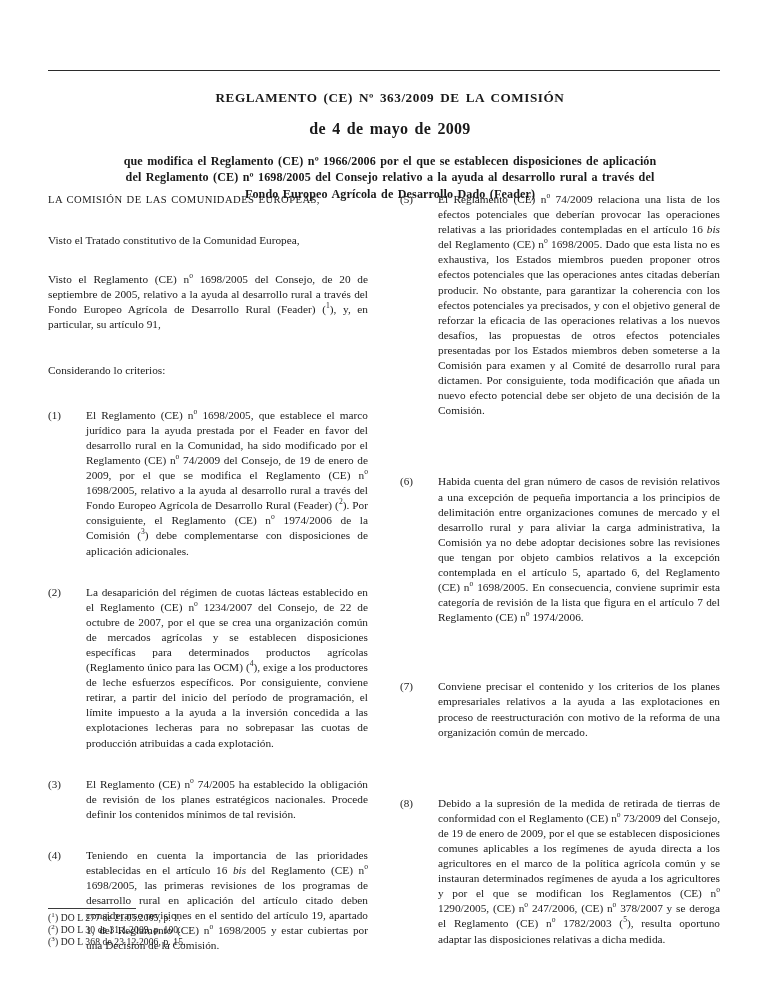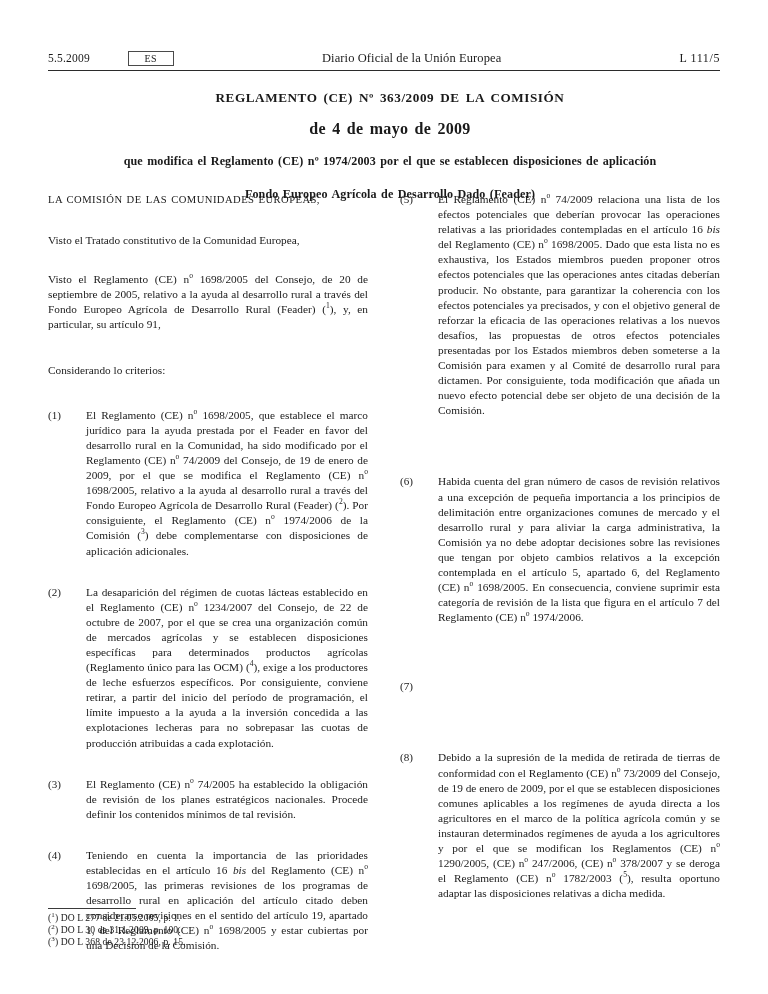--- a/index.html
+++ b/index.html
@@ -183,34 +183,28 @@
     letter-spacing: 0.1px;
     white-space: nowrap;
   }
   .fn-line sup { font-size: 7px; }
 </style>
 </head>
 <body>
 
 <div class="page">
 
-  <div class="masthead">
-    <span class="masthead-date">5.5.2009</span>
-    <span class="lang-box">ES</span>
-    <span class="masthead-title">Diario Oficial de la Unión Europea</span>
-    <span class="masthead-ref">L  111/5</span>
-  </div>
   <div class="masthead-rule"></div>
 
   <div class="title-block">
     <div class="reg-title">REGLAMENTO (CE) Nº 363/2009 DE LA COMISIÓN</div>
     <div class="reg-date">de 4 de mayo de 2009</div>
     <div class="reg-subtitle">
-      <span>que modifica el Reglamento (CE) nº 1974/2003 por el que se establecen disposiciones de aplicación</span><br>
-      <br>
+      <span>que modifica el Reglamento (CE) nº 1966/2006 por el que se establecen disposiciones de aplicación</span><br>
+      <span>del Reglamento (CE) nº 1698/2005 del Consejo relativo a la ayuda al desarrollo rural a través del</span><br>
       <span>Fondo Europeo Agrícola de Desarrollo Dado (Feader)</span>
     </div>
   </div>
 
   <div class="columns">
 
     <div class="col col-left">
 
       <div class="plain smallcaps lead-gap">LA COMISIÓN DE LAS COMUNIDADES EUROPEAS,</div>
 
@@ -249,20 +243,21 @@
         <span class="body">El Reglamento (CE) n<sup>o</sup> 74/2009 relaciona una lista de los efectos potenciales que deberían provocar las operaciones relativas a las prioridades contempladas en el artículo 16 <em>bis</em> del Reglamento (CE) n<sup>o</sup> 1698/2005. Dado que esta lista no es exhaustiva, los Estados miembros pueden proponer otros efectos potenciales que las operaciones antes citadas deberían producir. No obstante, para garantizar la coherencia con los efectos potenciales ya precisados, y con el objetivo general de reforzar la eficacia de las operaciones relativas a los nuevos desafíos, las propuestas de otros efectos potenciales presentadas por los Estados miembros deben someterse a la Comisión para examen y al Comité de desarrollo rural para dictamen. Por consiguiente, toda modificación que añada un nuevo efecto potencial debe ser objeto de una decisión de la Comisión.</span>
       </div>
 
       <div class="para sp-after-6">
         <span class="num">(6)</span>
         <span class="body">Habida cuenta del gran número de casos de revisión relativos a una excepción de pequeña importancia a los principios de delimitación entre organizaciones comunes de mercado y el desarrollo rural y para aliviar la carga administrativa, la Comisión ya no debe adoptar decisiones sobre las revisiones que tengan por objeto cambios relativos a la excepción contemplada en el artículo 5, apartado 6, del Reglamento (CE) n<sup>o</sup> 1698/2005. En consecuencia, conviene suprimir esta categoría de revisión de la lista que figura en el artículo 7 del Reglamento (CE) n<sup>o</sup> 1974/2006.</span>
       </div>
 
       <div class="para sp-after-7">
         <span class="num">(7)</span>
+        <span class="body">Conviene precisar el contenido y los criterios de los planes empresariales relativos a la ayuda a las explotaciones en proceso de reestructuración con motivo de la reforma de una organización común de mercado.</span>
       </div>
 
       <div class="para">
         <span class="num">(8)</span>
         <span class="body">Debido a la supresión de la medida de retirada de tierras de conformidad con el Reglamento (CE) n<sup>o</sup> 73/2009 del Consejo, de 19 de enero de 2009, por el que se establecen disposiciones comunes aplicables a los regímenes de ayuda directa a los agricultores en el marco de la política agrícola común y se instauran determinados regímenes de ayuda a los agricultores y por el que se modifican los Reglamentos (CE) n<sup>o</sup> 1290/2005, (CE) n<sup>o</sup> 247/2006, (CE) n<sup>o</sup> 378/2007 y se deroga el Reglamento (CE) n<sup>o</sup> 1782/2003 (<sup>5</sup>), resulta oportuno adaptar las disposiciones relativas a dicha medida.</span>
       </div>
 
     </div>
   </div>
 

